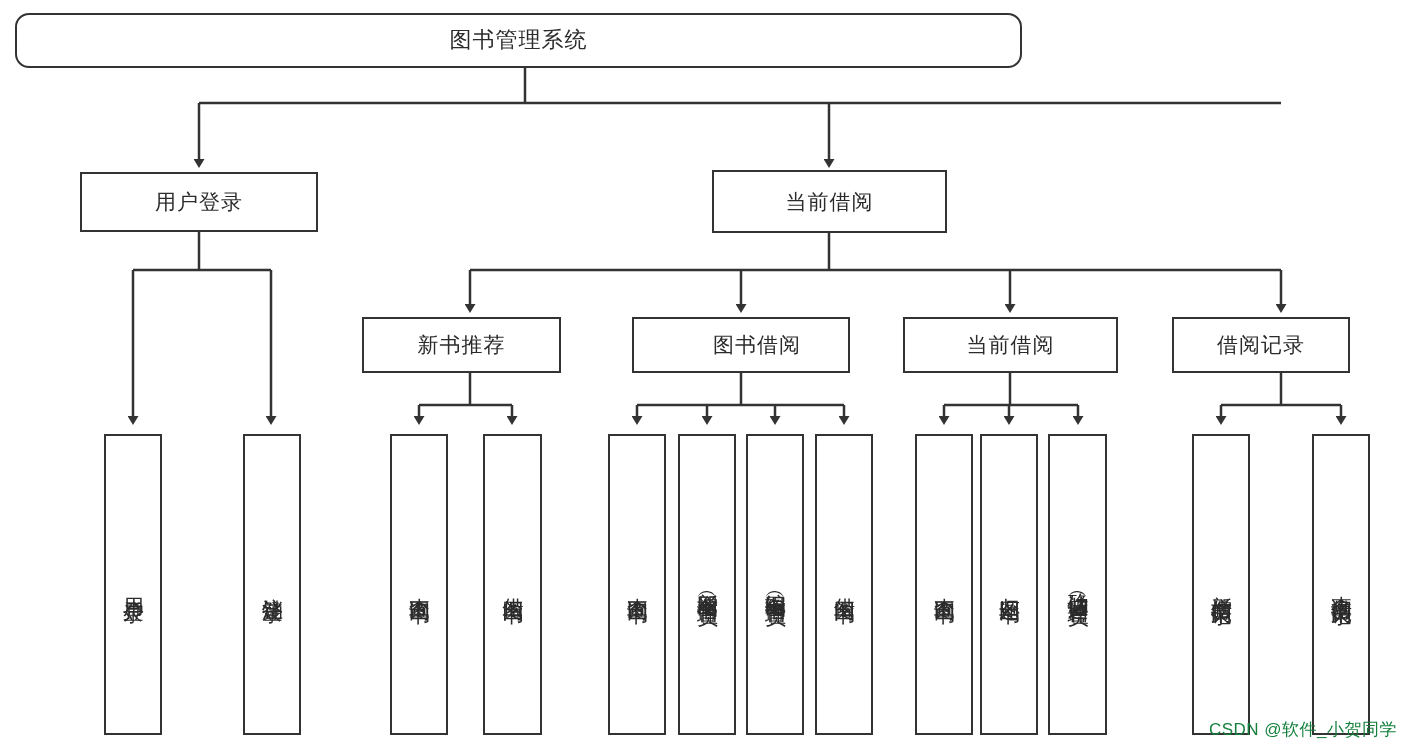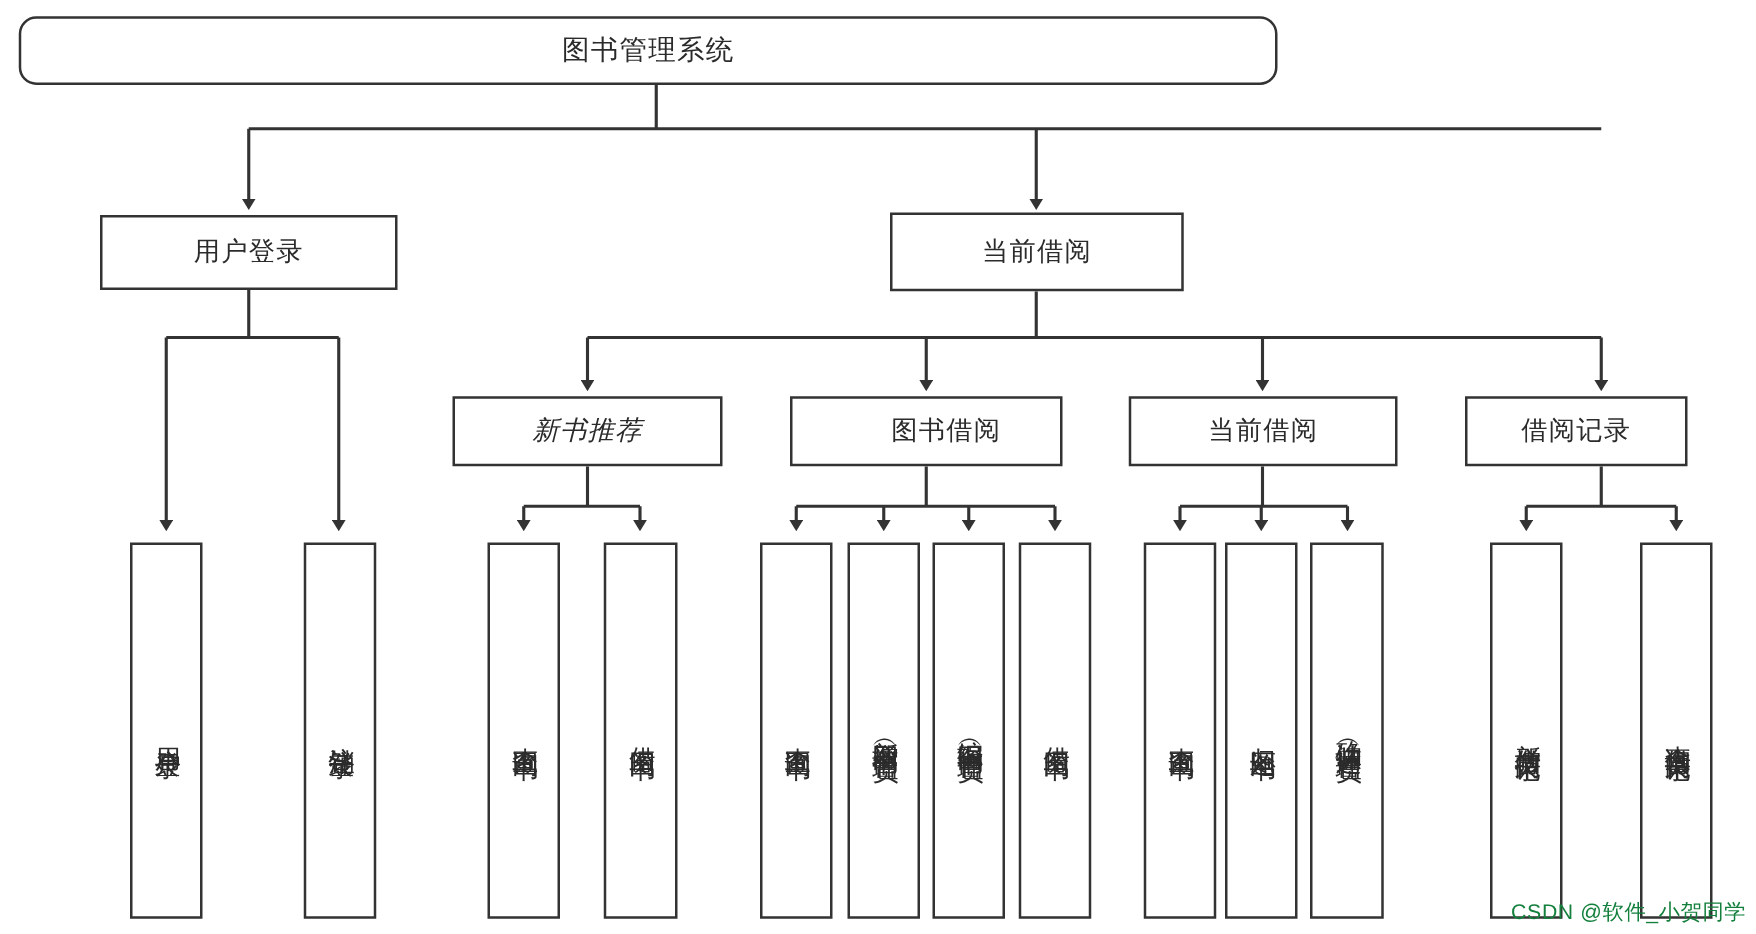--- a/index.html
+++ b/index.html
@@ -128,21 +128,21 @@
     <span>图书管理系统</span>
   </div>
 
   <div class="node horiz" style="left:80px; top:172px; width:238px; height:60px;">
     <span>用户登录</span>
   </div>
   <div class="node horiz" style="left:712px; top:170px; width:235px; height:63px;">
     <span>当前借阅</span>
   </div>
 
-  <div class="node horiz" style="left:362px; top:317px; width:216px; height:56px;font-style:italic;">
+  <div class="node horiz" style="left:362px; top:317px; width:199px; height:56px;">
     <span>新书推荐</span>
   </div>
   <div class="node horiz" style="left:632px; top:317px; width:218px; height:56px;padding-left:32px;">
     <span>图书借阅</span>
   </div>
   <div class="node horiz" style="left:903px; top:317px; width:215px; height:56px;text-align:center;">
     <span>当前借阅</span>
   </div>
   <div class="node horiz" style="left:1172px; top:317px; width:178px; height:56px;">
     <span>借阅记录</span>

